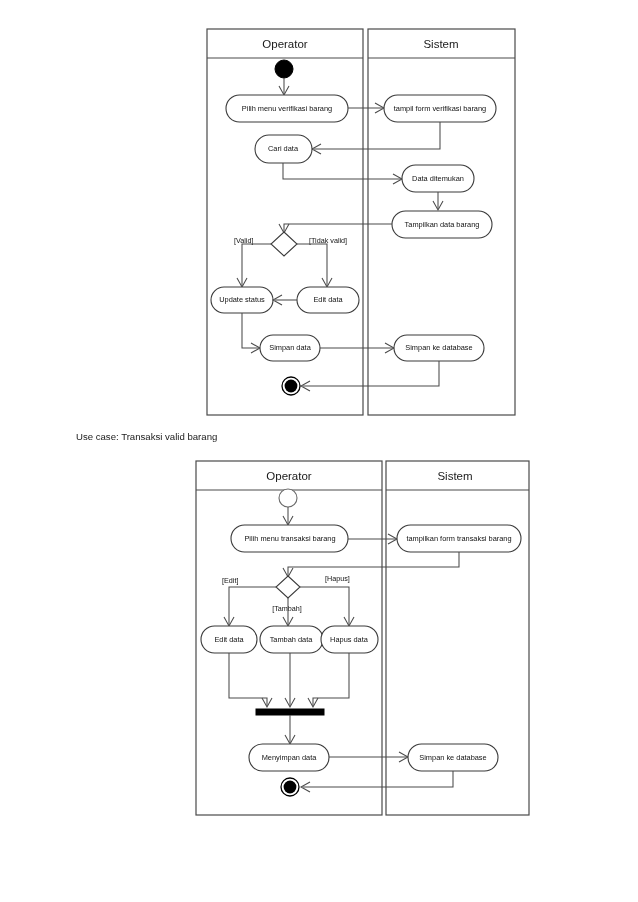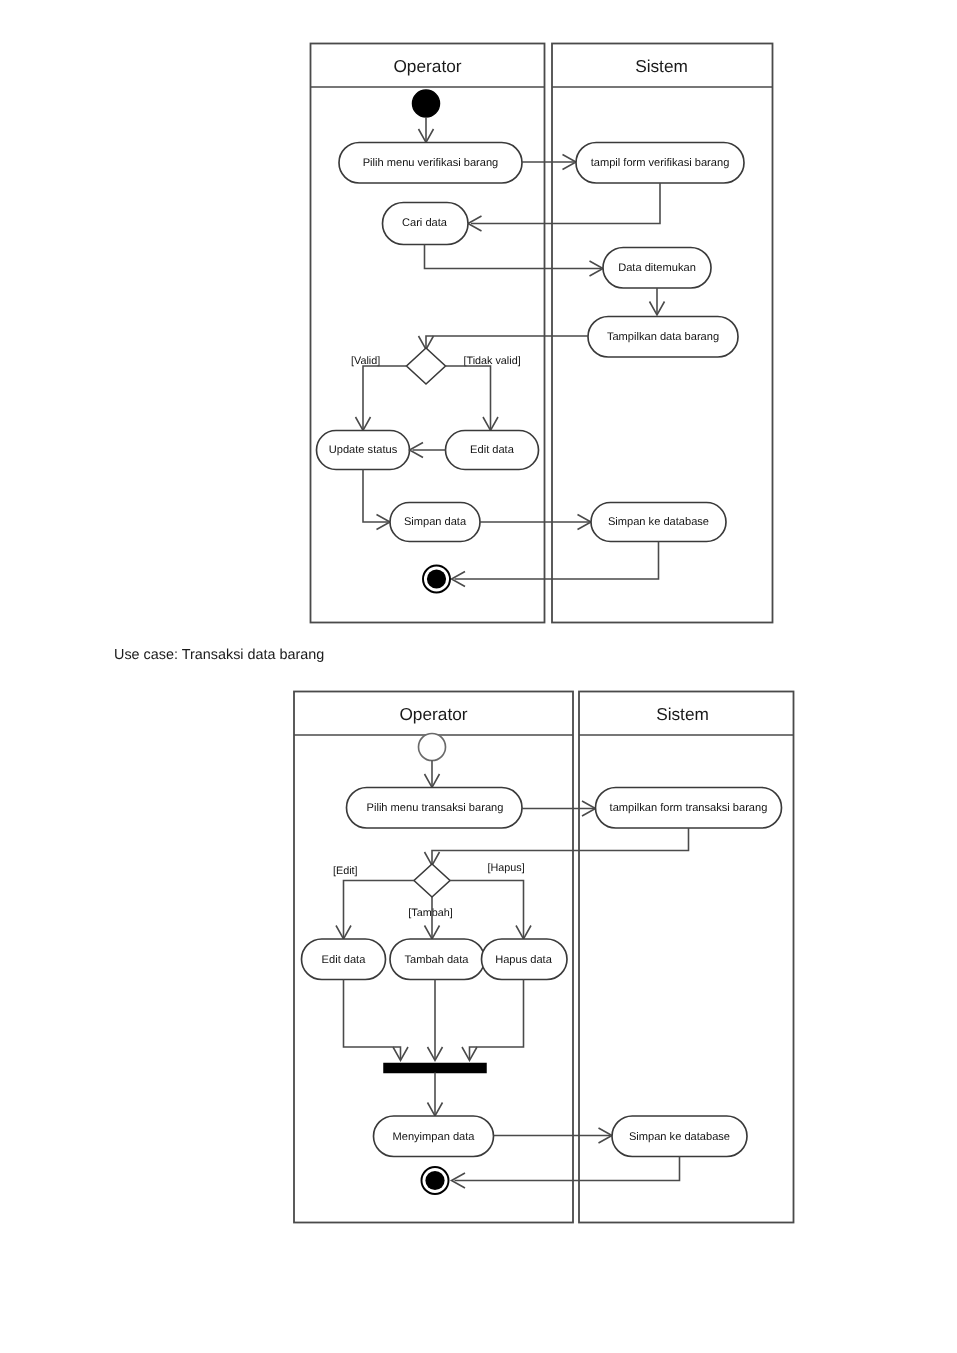--- a/index.html
+++ b/index.html
@@ -192,21 +192,21 @@
       <text class="action-label" x="395" y="348">Simpan ke database</text>
 
       <path class="flow" d="M395,361 L395,386 L259,386"></path>
       <path class="arrow-head" d="M266,381 L257,386 L266,391"></path>
 
       <circle class="node-final-ring" cx="247" cy="386" r="9"></circle>
       <circle class="node-final-dot" cx="247" cy="386" r="6.4"></circle>
     </svg>
   </div>
 
-  <div class="caption" style="left:76px; top:431px;">Use case: Transaksi data barang</div>
+  <div class="caption" style="left:76px; top:431px;">Use case: Transaksi valid barang</div>
 
   <div class="diagram-wrap" style="left:0px; top:455px;">
     <svg width="638" height="380" viewBox="0 0 638 380">
 
       <rect class="lane-box" x="152" y="6" width="186" height="354"></rect>
       <rect class="lane-box" x="342" y="6" width="143" height="354"></rect>
 
       <line class="flow" x1="152" y1="35" x2="338" y2="35"></line>
       <line class="flow" x1="342" y1="35" x2="485" y2="35"></line>
 

